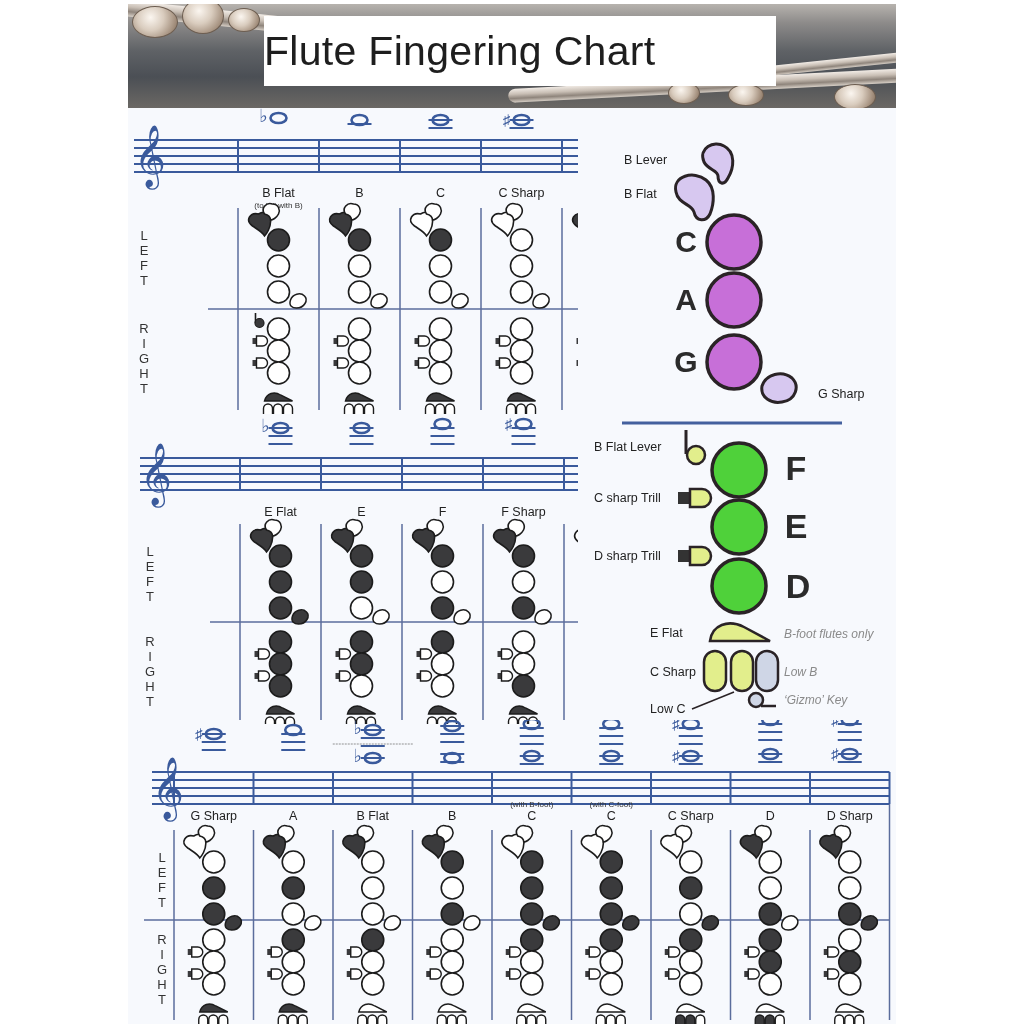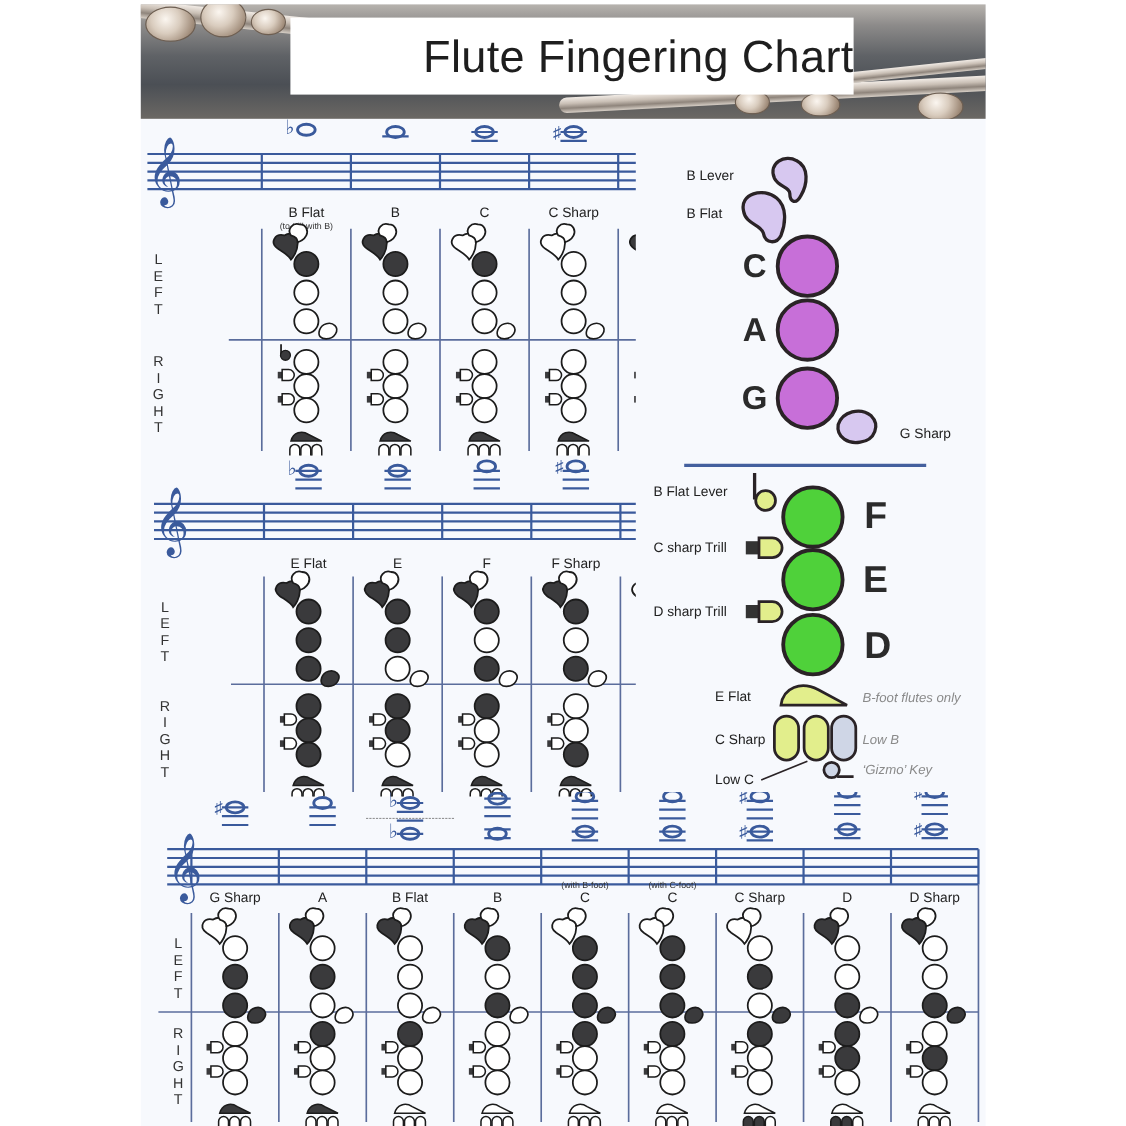--- a/index.html
+++ b/index.html
@@ -6,21 +6,21 @@
   body{width:1024px;height:1024px;position:relative;overflow:hidden;font-family:"DejaVu Sans","Liberation Sans",sans-serif;}
   .poster{position:absolute;left:128px;top:4px;width:768px;height:1020px;background:#f7f9fd;}
   .header{position:absolute;left:0;top:0;width:768px;height:104px;overflow:hidden;
     background:linear-gradient(180deg,#b7b3ae 0%,#8d8b8a 18%,#5f6266 45%,#4b4f55 70%,#6b6864 100%);}
   .header .pipe{position:absolute;height:16px;border-radius:8px;
     background:linear-gradient(180deg,#f2ece6 0%,#c9bfb5 40%,#8f857c 70%,#d7cfc6 100%);}
   .header .keycap{position:absolute;border-radius:50%;
     background:radial-gradient(circle at 40% 35%,#fbf6f0 0%,#d9ccbe 40%,#a4907e 75%,#7a6756 100%);
     border:1px solid #6d5e51;}
   .title-box{position:absolute;left:136px;top:12px;width:512px;height:70px;background:#ffffff;
-    display:flex;align-items:center;justify-content:flex-end;}
+    display:flex;align-items:center;justify-content:flex-start;}
   .title-text{font-family:"Liberation Sans","DejaVu Sans",sans-serif;font-size:41px;color:#1e1e1e;letter-spacing:0.3px;}
   .section{position:absolute;}
   svg text{font-family:"Liberation Sans","DejaVu Sans",sans-serif;}
   .legend{position:absolute;left:458px;top:120px;width:310px;height:600px;}
 </style>
 </head>
 <body>
 
 <div class="poster">
   <div class="header">

